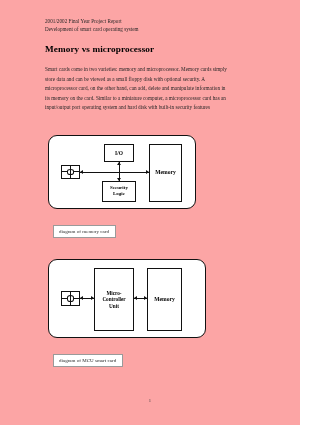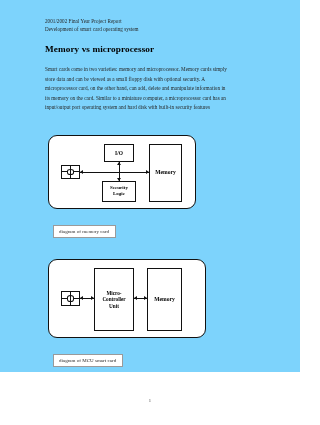--- a/index.html
+++ b/index.html
@@ -12,22 +12,22 @@
     height: 425px;
     overflow: hidden;
     font-family: "Liberation Serif", serif;
     color: #1a1a1a;
     position: relative;
   }
   .page {
     position: absolute;
     left: 0; top: 0;
     width: 300px;
-    height: 372px;
-    background: #7dd3fc;
+    height: 425px;
+    background: #fca5a5;
     box-sizing: border-box;
     padding: 17px 44px 8px 45px;
   }
   .header-block {
     font-size: 5.1px;
     line-height: 8.2px;
     color: #262626;
     letter-spacing: 0.05px;
   }
   .header-line { white-space: nowrap; }

